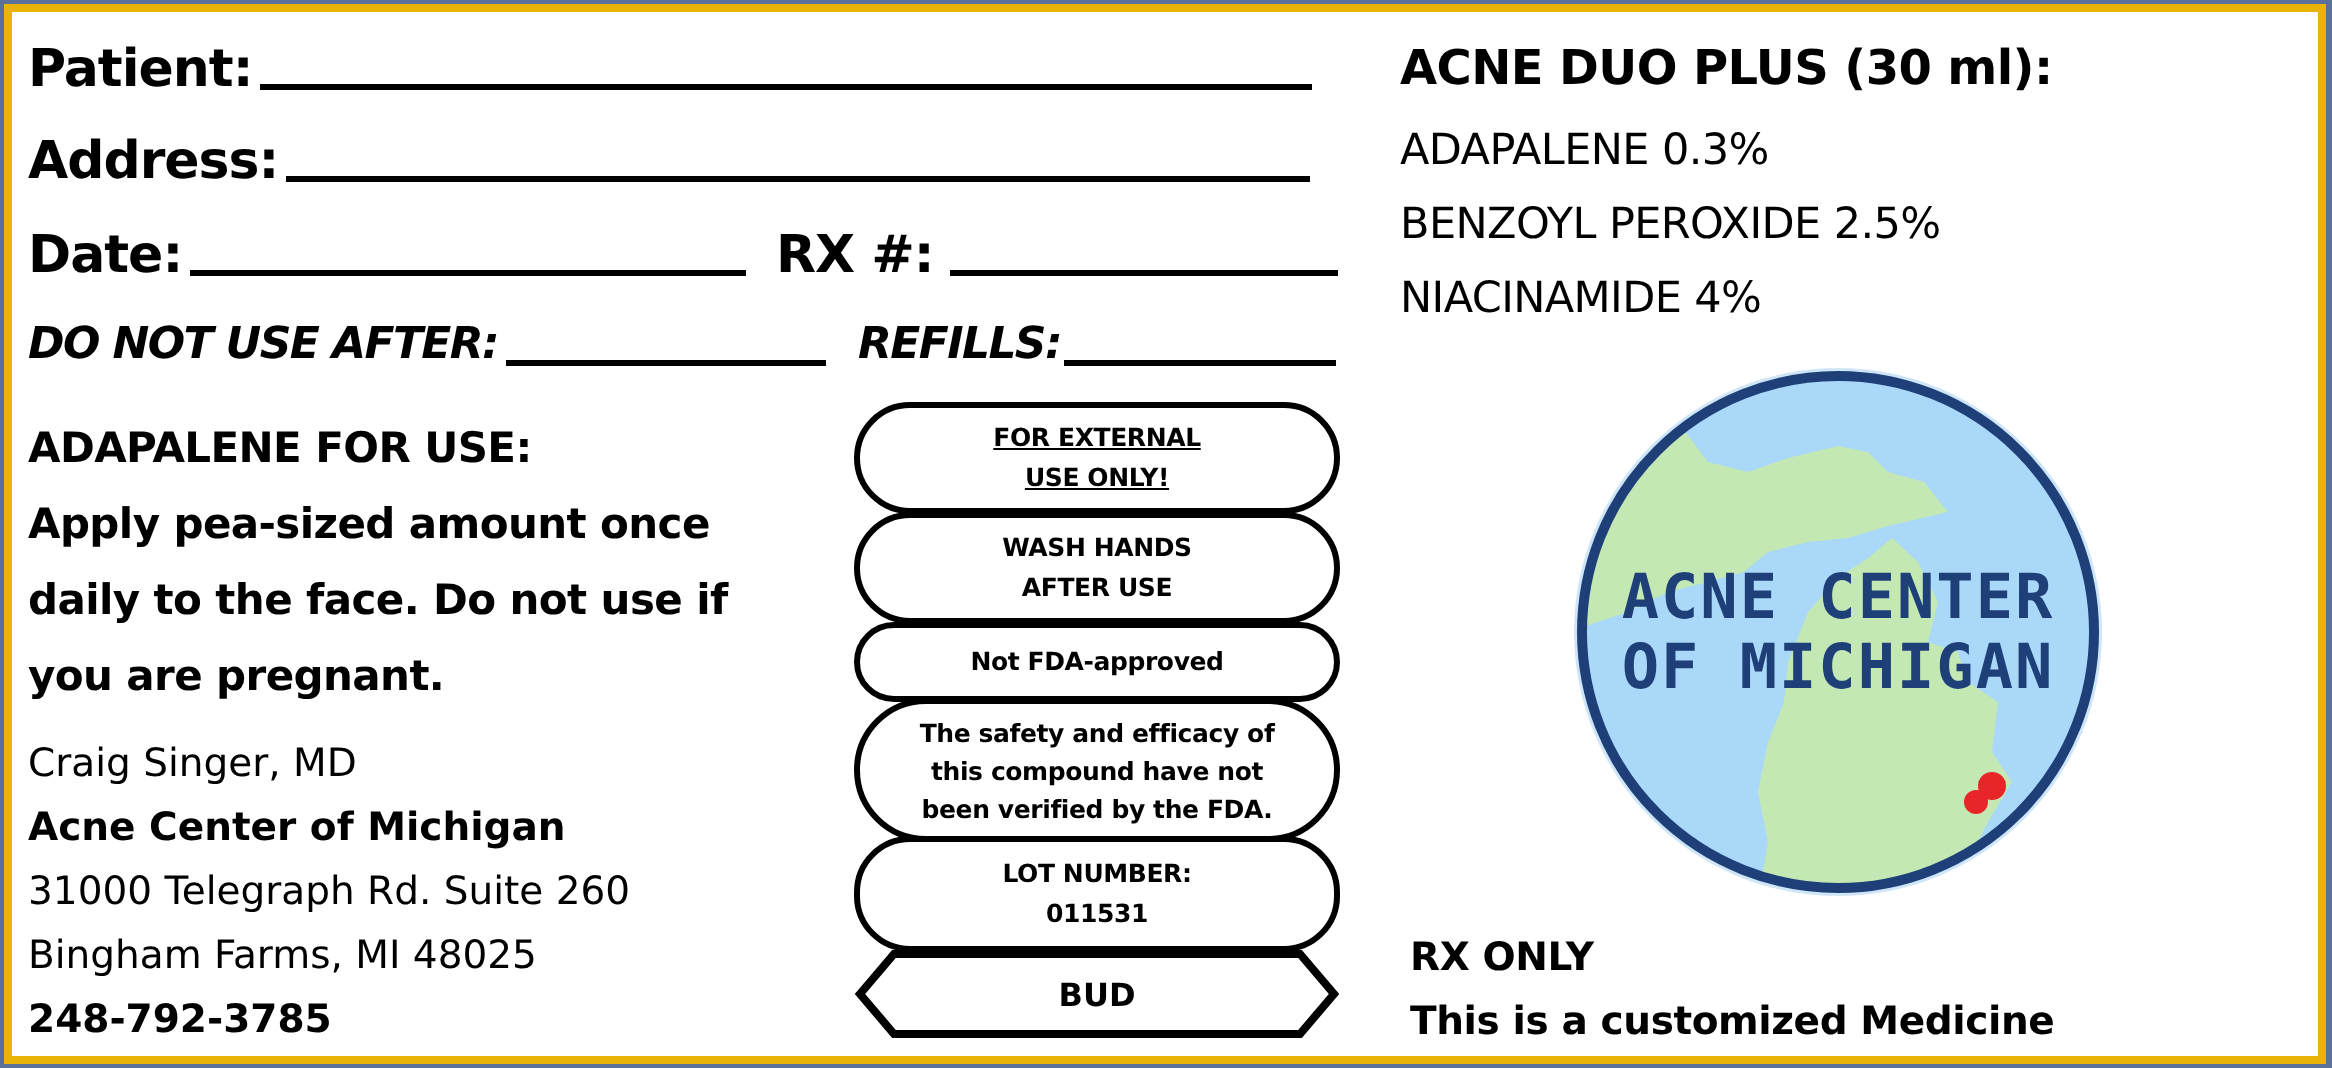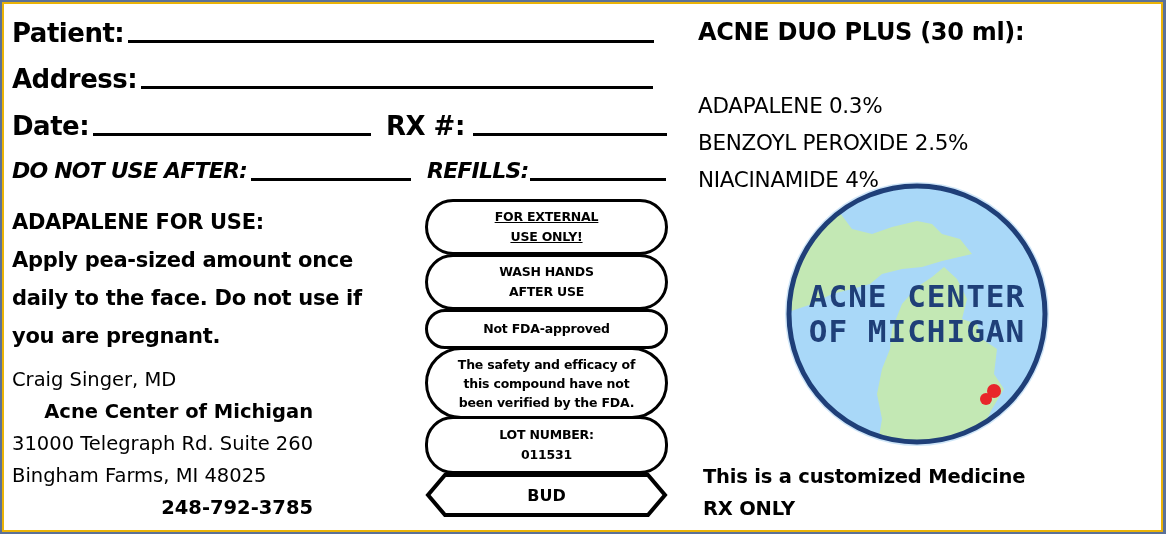--- a/index.html
+++ b/index.html
@@ -1,29 +1,29 @@
 <!DOCTYPE html>
 <html><head>
   <meta charset="utf-8">
   <style>
     * { box-sizing: border-box; margin: 0; padding: 0; }
     html, body { width: 1166px; height: 534px; overflow: hidden; background: #5b7198; }
     body { font-family: "DejaVu Sans", sans-serif; color: #000; }
     .label {
       position: absolute; left: 2px; top: 2px; width: 1161px; height: 530px;
-      background: #fff; border: 2px solid #eab308;
+      background: #fff; border: 4px solid #eab308;
     }
     .abs { position: absolute; }
     .field { position: absolute; display: flex; align-items: flex-end; font-weight: bold; white-space: nowrap; }
     .field .line { border-bottom: 3px solid #000; height: 3px; margin-bottom: 5px; }
     .f-big { font-size: 26px; letter-spacing: -0.5px; }
     .f-ital { font-size: 22px; font-style: italic; letter-spacing: -0.8px; }
     .dirs { font-size: 21px; font-weight: bold; line-height: 38px; letter-spacing: -0.3px; }
     .addr { font-size: 19.5px; line-height: 32px; }
-    .addr .b { font-weight: bold; text-align: right; }
+    .addr .b { font-weight: bold; }
     .pill {
       position: absolute; left: 421px; width: 243px; border: 3px solid #000; border-radius: 28px;
       background: #fff; display: flex; align-items: center; justify-content: center; text-align: center;
       font-size: 12.5px; font-weight: bold; line-height: 20px; letter-spacing: -0.2px;
     }
     .bud {
       position: absolute; left: 421px; top: 468px; width: 243px; height: 46px;
     }
     .bud svg { position: absolute; left: 0; top: 0; }
     .bud span { position: absolute; left: 0; top: 0; width: 100%; height: 100%; display: flex; align-items: center; justify-content: center; font-weight: bold; font-size: 16px; }
@@ -110,21 +110,21 @@
   </div>
 
   <div class="bud">
     <svg width="243" height="46" viewBox="0 0 243 46">
       <polygon points="20,3 223,3 240,23 223,43 20,43 3,23" fill="#fff" stroke="#000" stroke-width="4" stroke-linejoin="miter"></polygon>
     </svg>
     <span>BUD</span>
   </div>
 
   <div class="abs prod-title" style="left:694px; top:14px;">ACNE DUO PLUS (30 ml):</div>
-  <div class="abs ingr" style="left:694px; top:51px;margin-top:32px;">
+  <div class="abs ingr" style="left:694px; top:51px;">
     <div>ADAPALENE 0.3%</div>
     <div>BENZOYL PEROXIDE 2.5%</div>
     <div>NIACINAMIDE 4%</div>
   </div>
 
   <div class="logo">
     <svg width="270" height="270" viewBox="0 0 270 270">
       <defs>
         <clipPath id="c">
             <circle cx="135" cy="135" r="128"></circle>
@@ -142,16 +142,16 @@
 
       <circle cx="212" cy="212" r="7" fill="#e8262a"></circle>
       <circle cx="204" cy="220" r="6" fill="#e8262a"></circle>
       <line x1="204" y1="220" x2="212" y2="212" stroke="#e8262a" stroke-width="4"></line>
       <text x="135" y="128" text-anchor="middle" font-family="DejaVu Sans Mono, monospace" font-weight="bold" font-size="31" fill="#1f3f78" letter-spacing="1">ACNE CENTER</text>
       <text x="135" y="163" text-anchor="middle" font-family="DejaVu Sans Mono, monospace" font-weight="bold" font-size="31" fill="#1f3f78" letter-spacing="1">OF MICHIGAN</text>
     </svg>
   </div>
 
   <div class="abs foot" style="left:699px; top:457px;">
+    <div>RX ONLY</div>
     <div>This is a customized Medicine</div>
-    <div>RX ONLY</div>
   </div>
 </div>
 
 </body></html>

